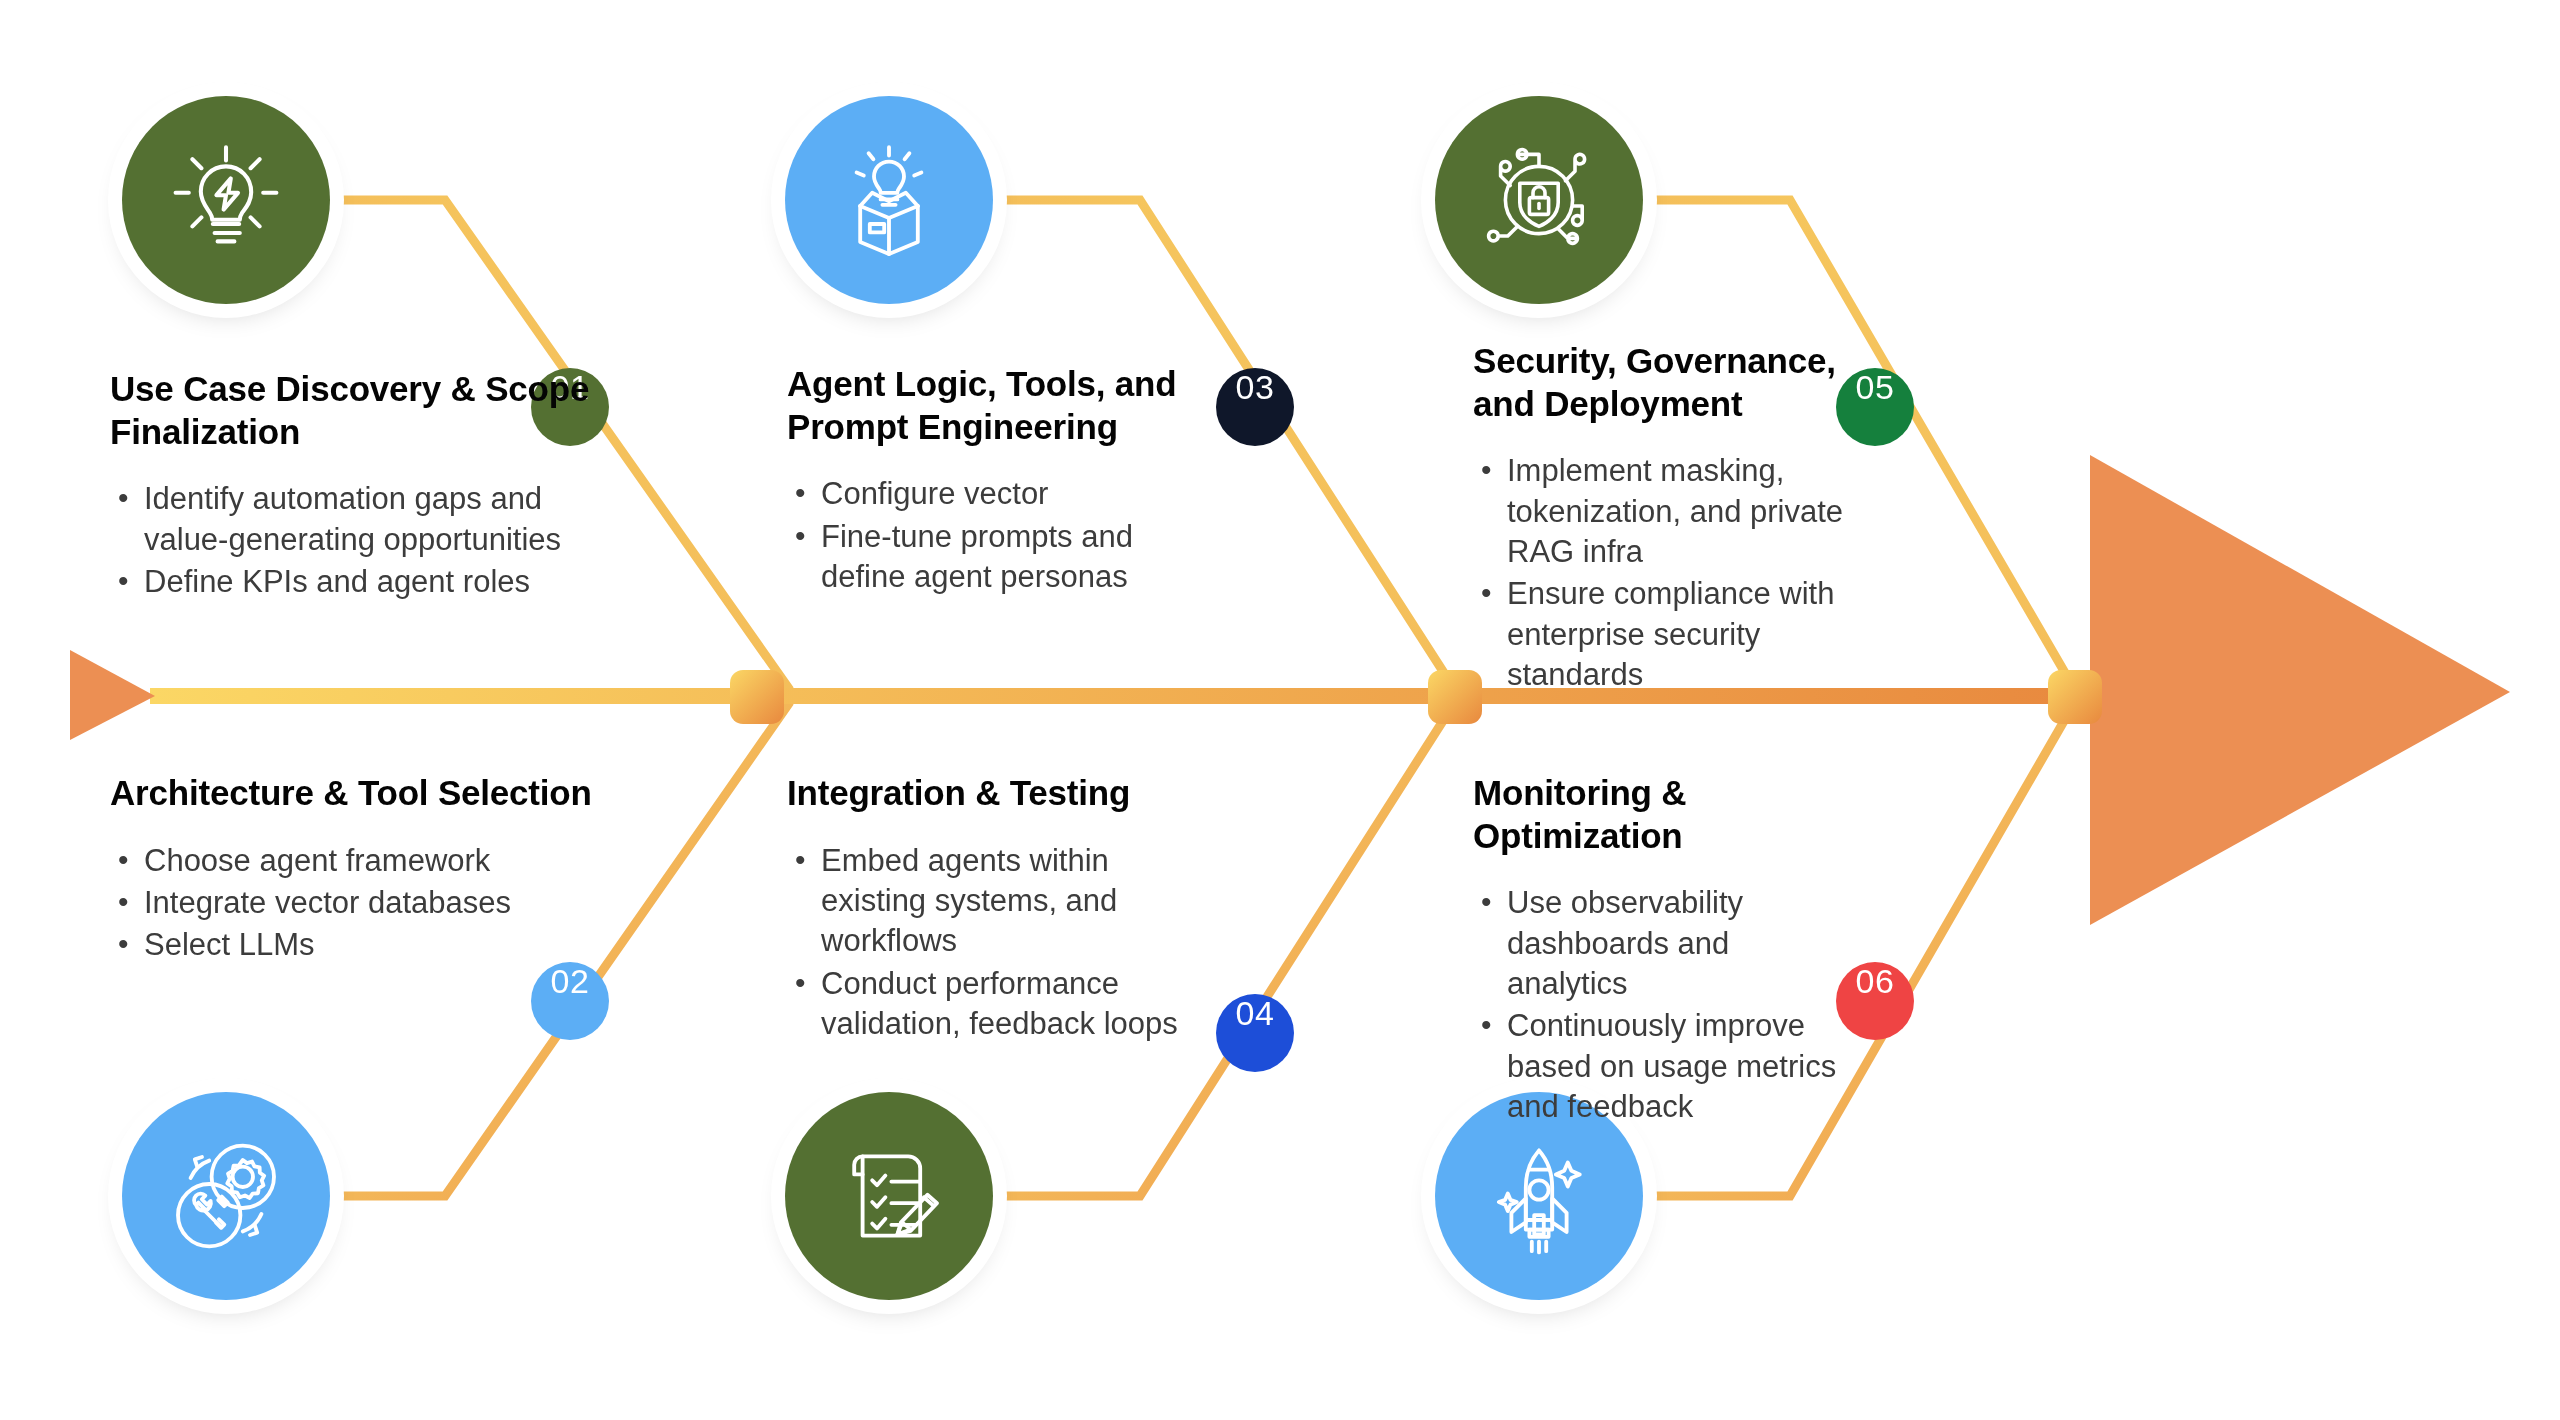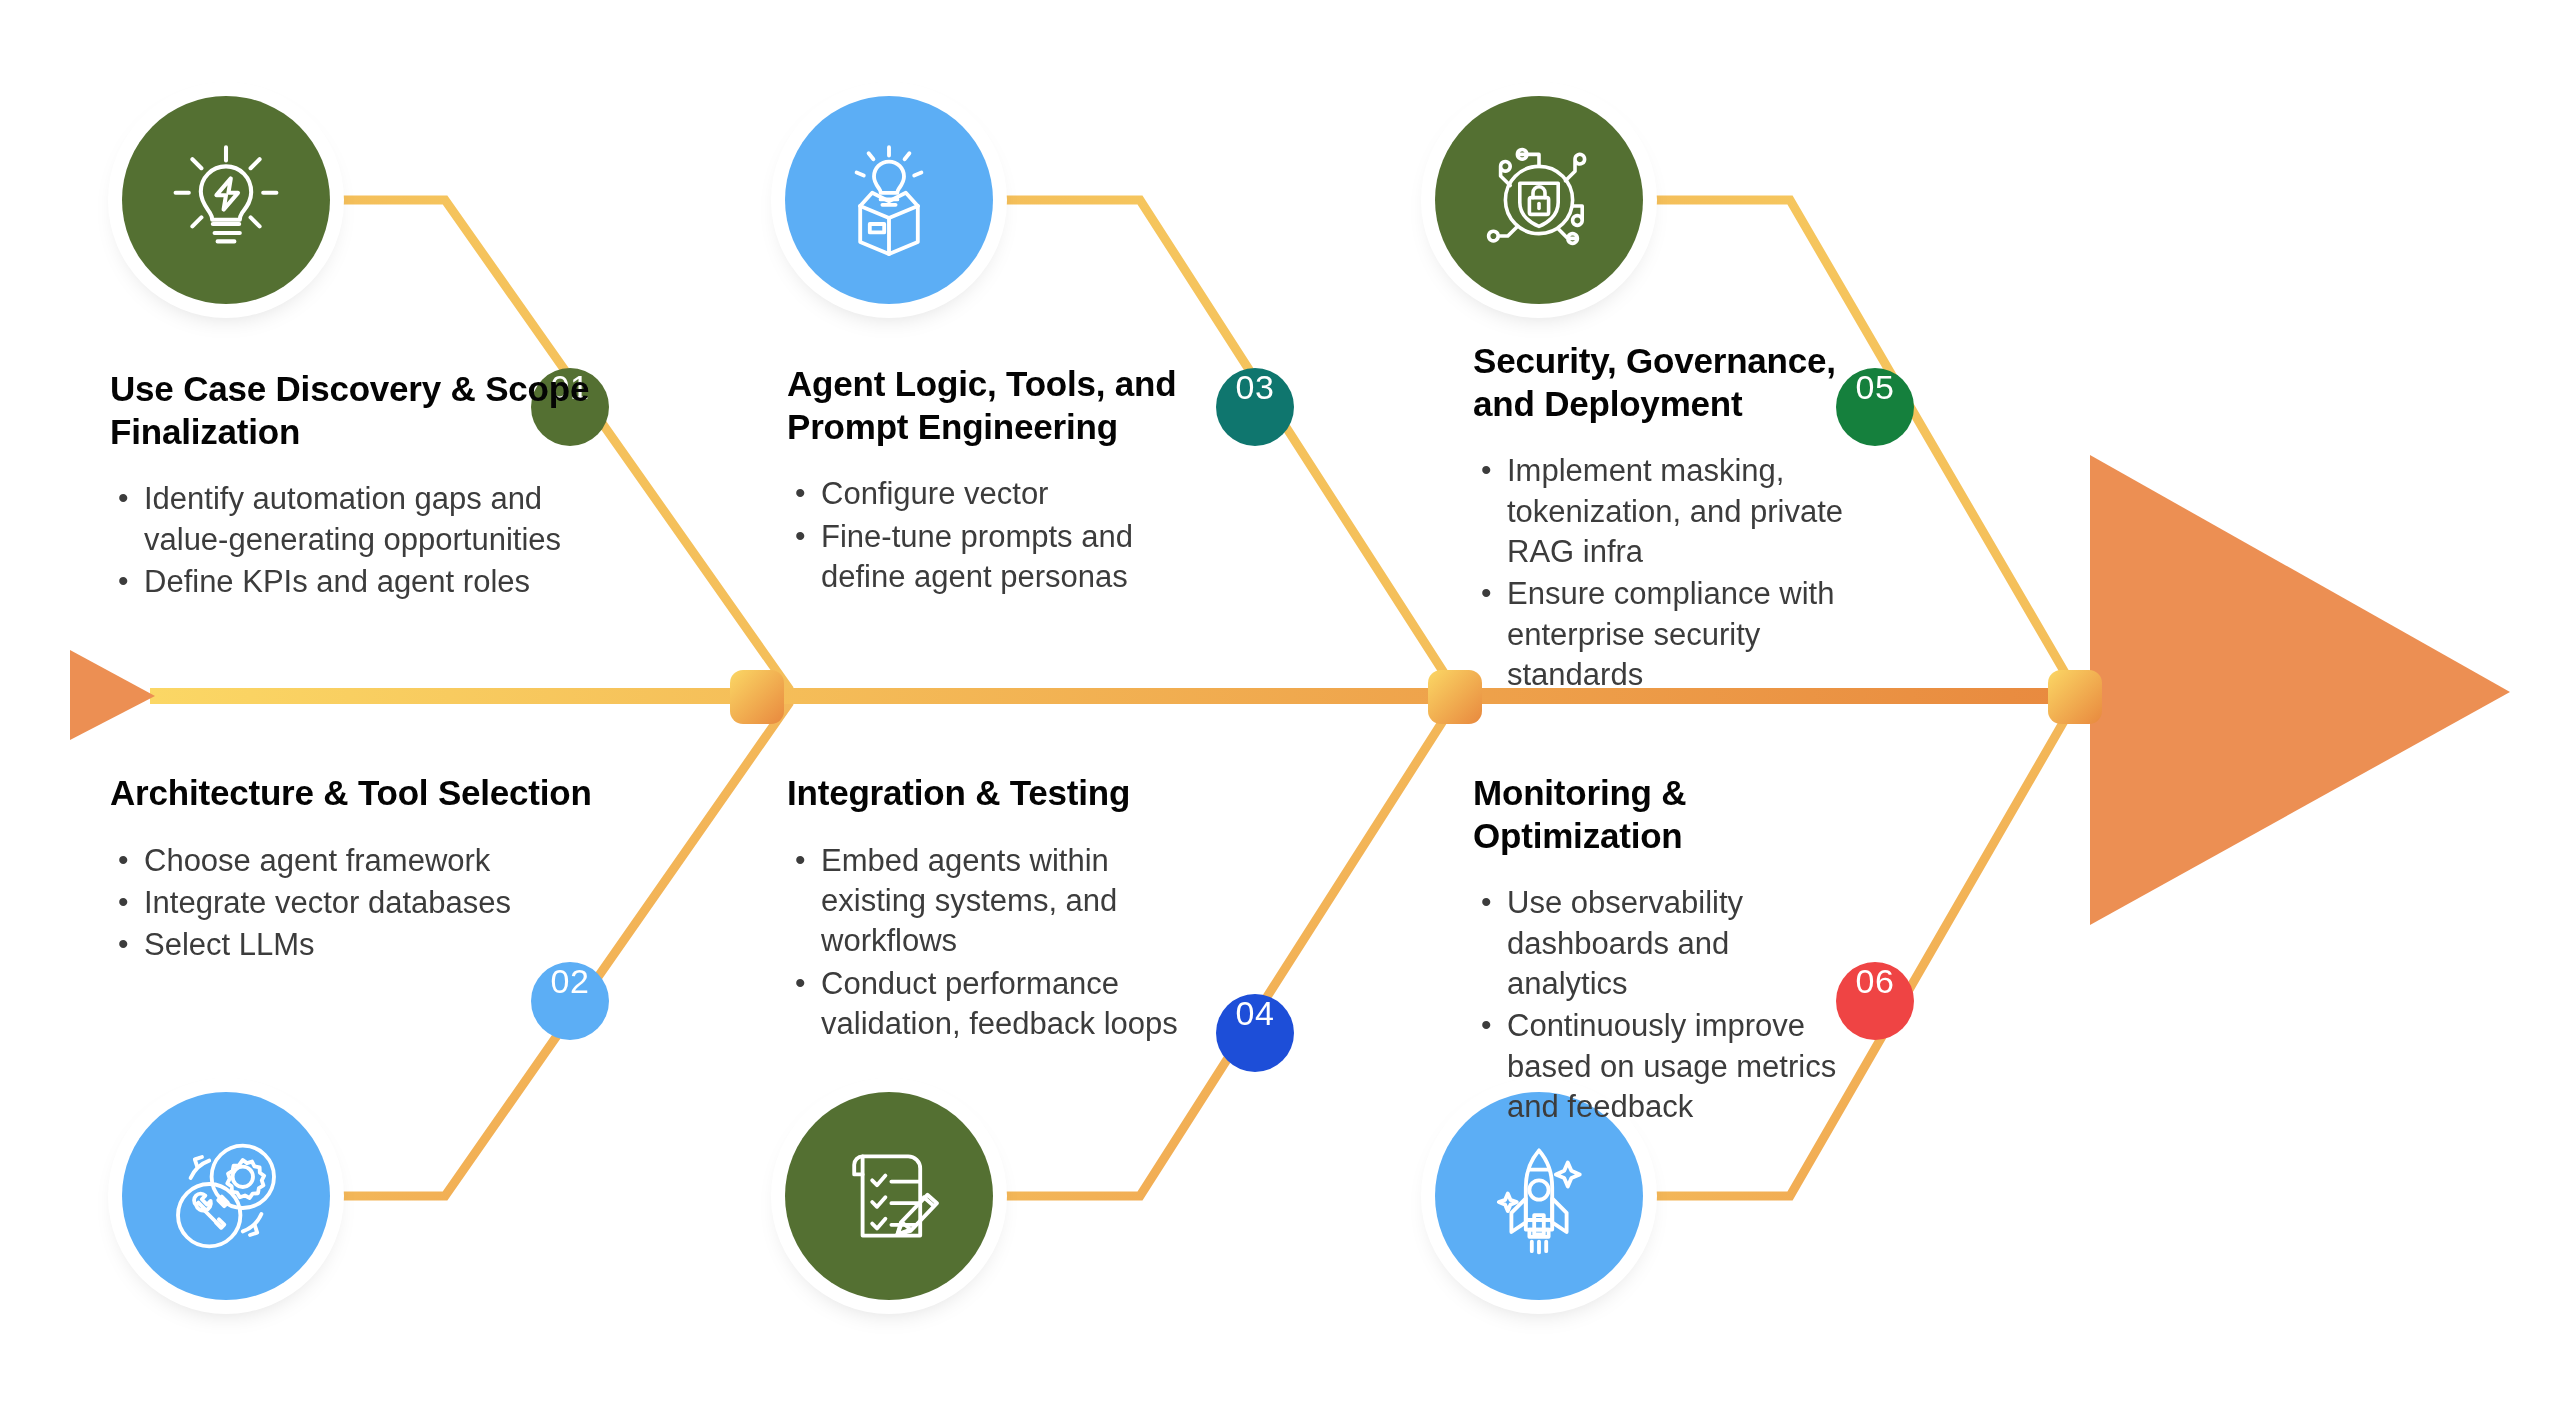--- a/index.html
+++ b/index.html
@@ -158,21 +158,21 @@
       <path d="M24 48l2.2 5.2L31.5 55l-5.3 2.2L24 62.5l-2.2-5.3L16.5 55l5.3-1.8z"></path>
     </svg>
   </div>
 
   <div class="badge" style="left:531px;top:368px;background:#547032">
     <span>01</span>
   </div>
   <div class="badge" style="left:531px;top:962px;background:#5CAEF5">
     <span>02</span>
   </div>
-  <div class="badge" style="left:1216px;top:368px;background:#0f766e">
+  <div class="badge" style="left:1216px;top:368px;background:#0f172a">
     <span>03</span>
   </div>
   <div class="badge" style="left:1216px;top:994px;background:#1d4ed8">
     <span>04</span>
   </div>
   <div class="badge" style="left:1836px;top:368px;background:#15803d">
     <span>05</span>
   </div>
   <div class="badge" style="left:1836px;top:962px;background:#ef4444">
     <span>06</span>

